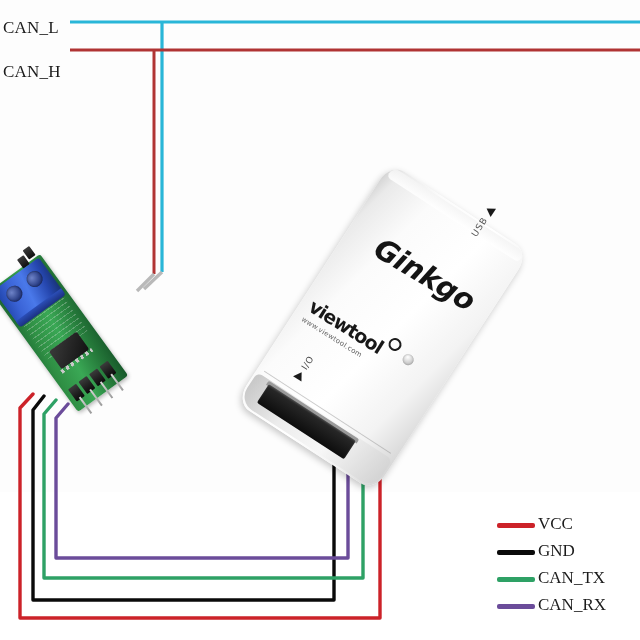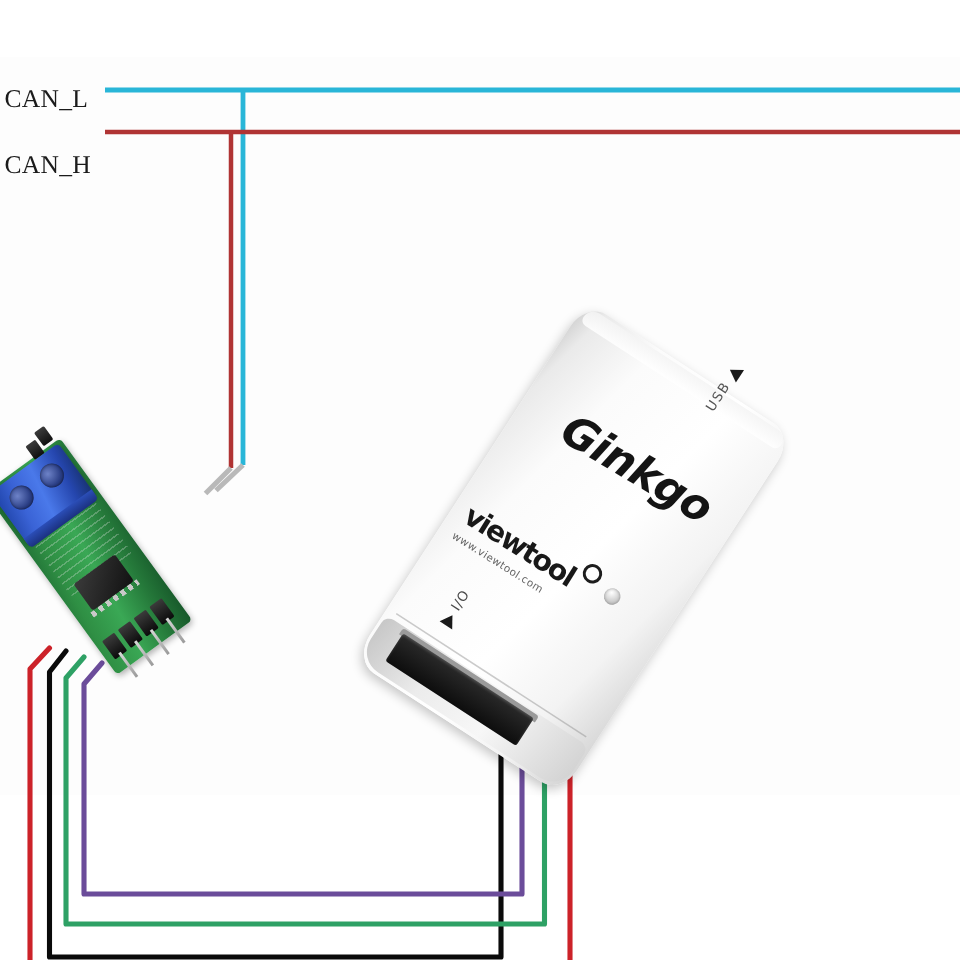--- a/index.html
+++ b/index.html
@@ -1,18 +1,18 @@
 <!DOCTYPE html>
 <html><head>
 <meta charset="utf-8">
 <style>
   html,body{margin:0;padding:0;background:#ffffff;}
   body{width:640px;height:640px;overflow:hidden;
        font-family:"Liberation Serif",serif;}
-  #stage{position:relative;width:640px;height:492px;background:#fdfdfd;margin-top:38px;}
+  #stage{position:relative;width:640px;height:492px;background:#fdfdfd;}
   svg#wires{position:absolute;left:0;top:0;width:640px;height:640px;}
 
   .buslabel{
     position:absolute;
     font-family:"Liberation Serif",serif;
     font-size:17px;
     color:#1b1b1b;
     letter-spacing:.2px;
     white-space:nowrap;
   }
@@ -265,14 +265,36 @@
       <span class="tri-io"></span>
       <span class="io-txt">I/O</span>
     </div>
 
     <div class="dev-seam"></div>
     <div class="dev-bottom"></div>
     <div class="io-slot-lip"></div>
     <div class="io-slot"></div>
   </div>
 
+  <div id="legend">
+
+    <div class="leg-row">
+      <span class="leg-swatch" style="background:#cc2229"></span>
+      <span class="leg-text">VCC</span>
+    </div>
+
+    <div class="leg-row">
+      <span class="leg-swatch" style="background:#0a0a0a"></span>
+      <span class="leg-text">GND</span>
+    </div>
+
+    <div class="leg-row">
+      <span class="leg-swatch" style="background:#2ea165"></span>
+      <span class="leg-text">CAN_TX</span>
+    </div>
+
+    <div class="leg-row">
+      <span class="leg-swatch" style="background:#6b4c9a"></span>
+      <span class="leg-text">CAN_RX</span>
+    </div>
+  </div>
 
 </div>
 
 </body></html>

